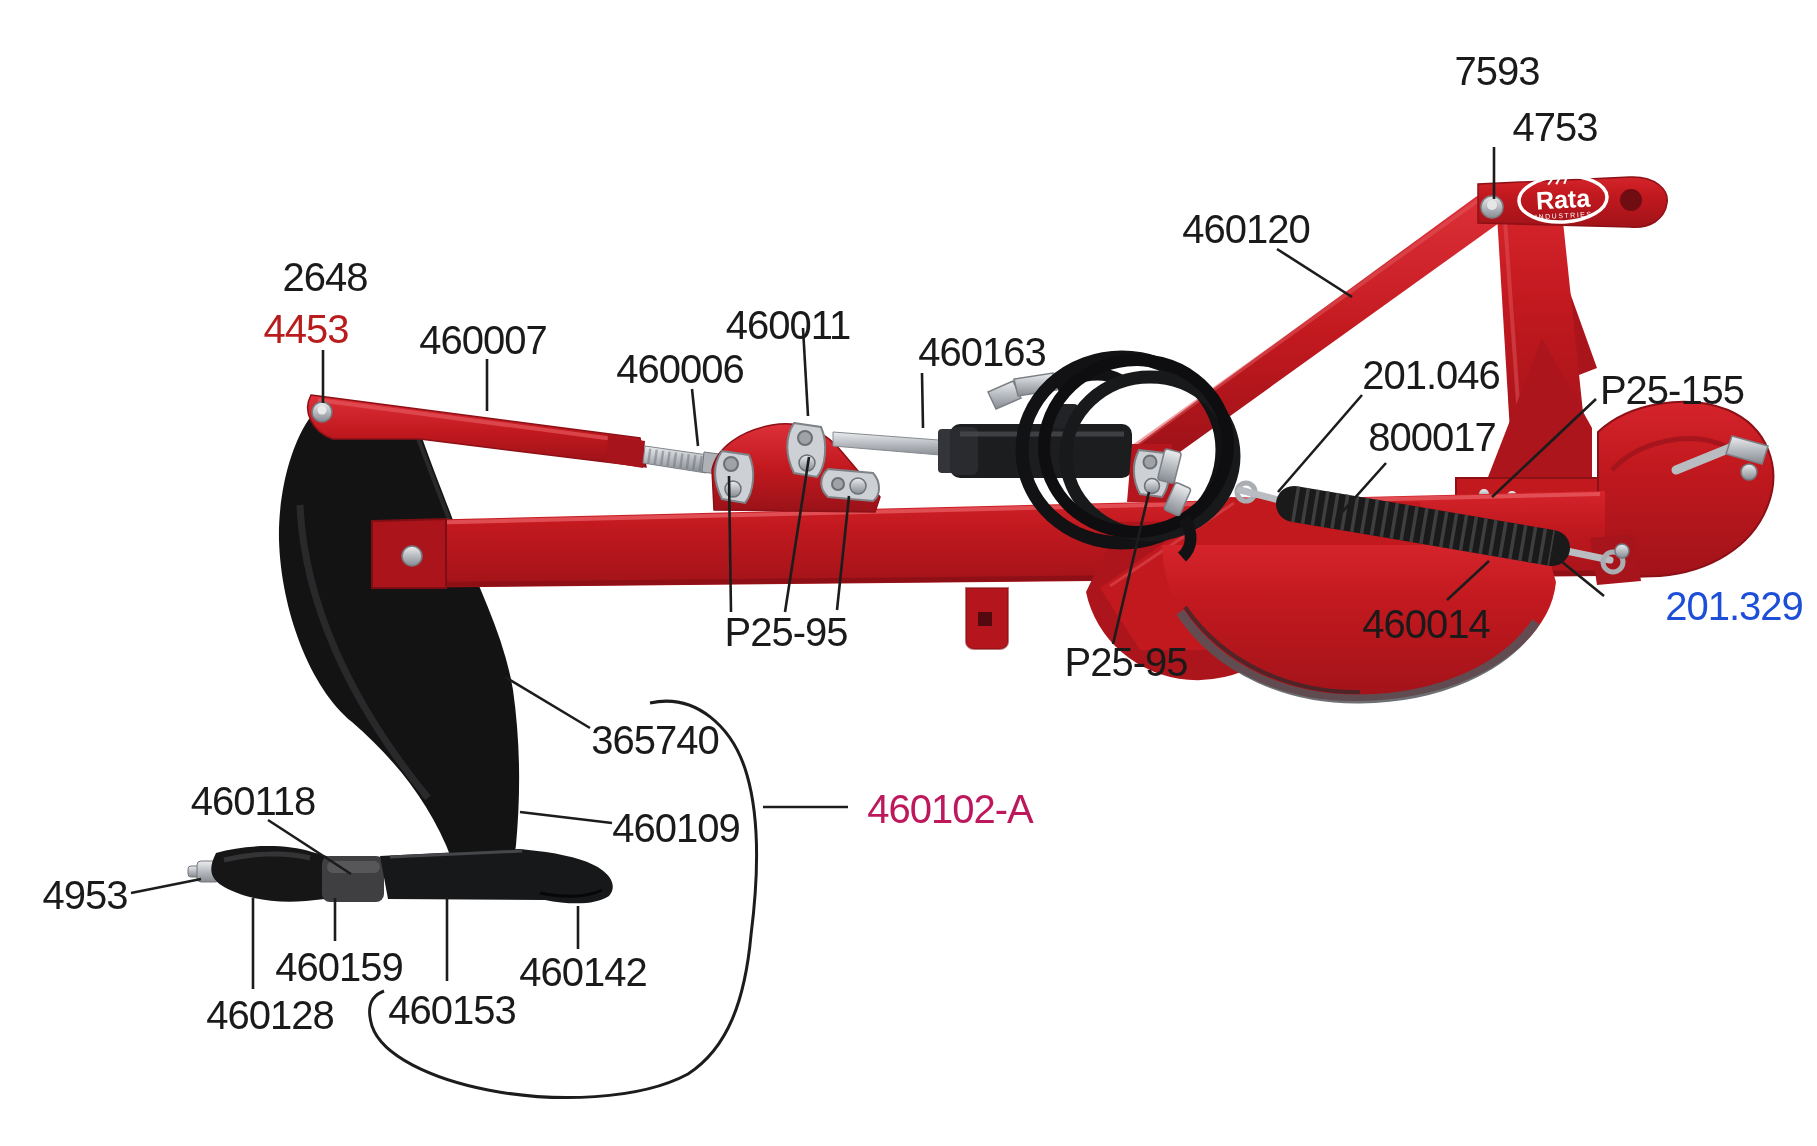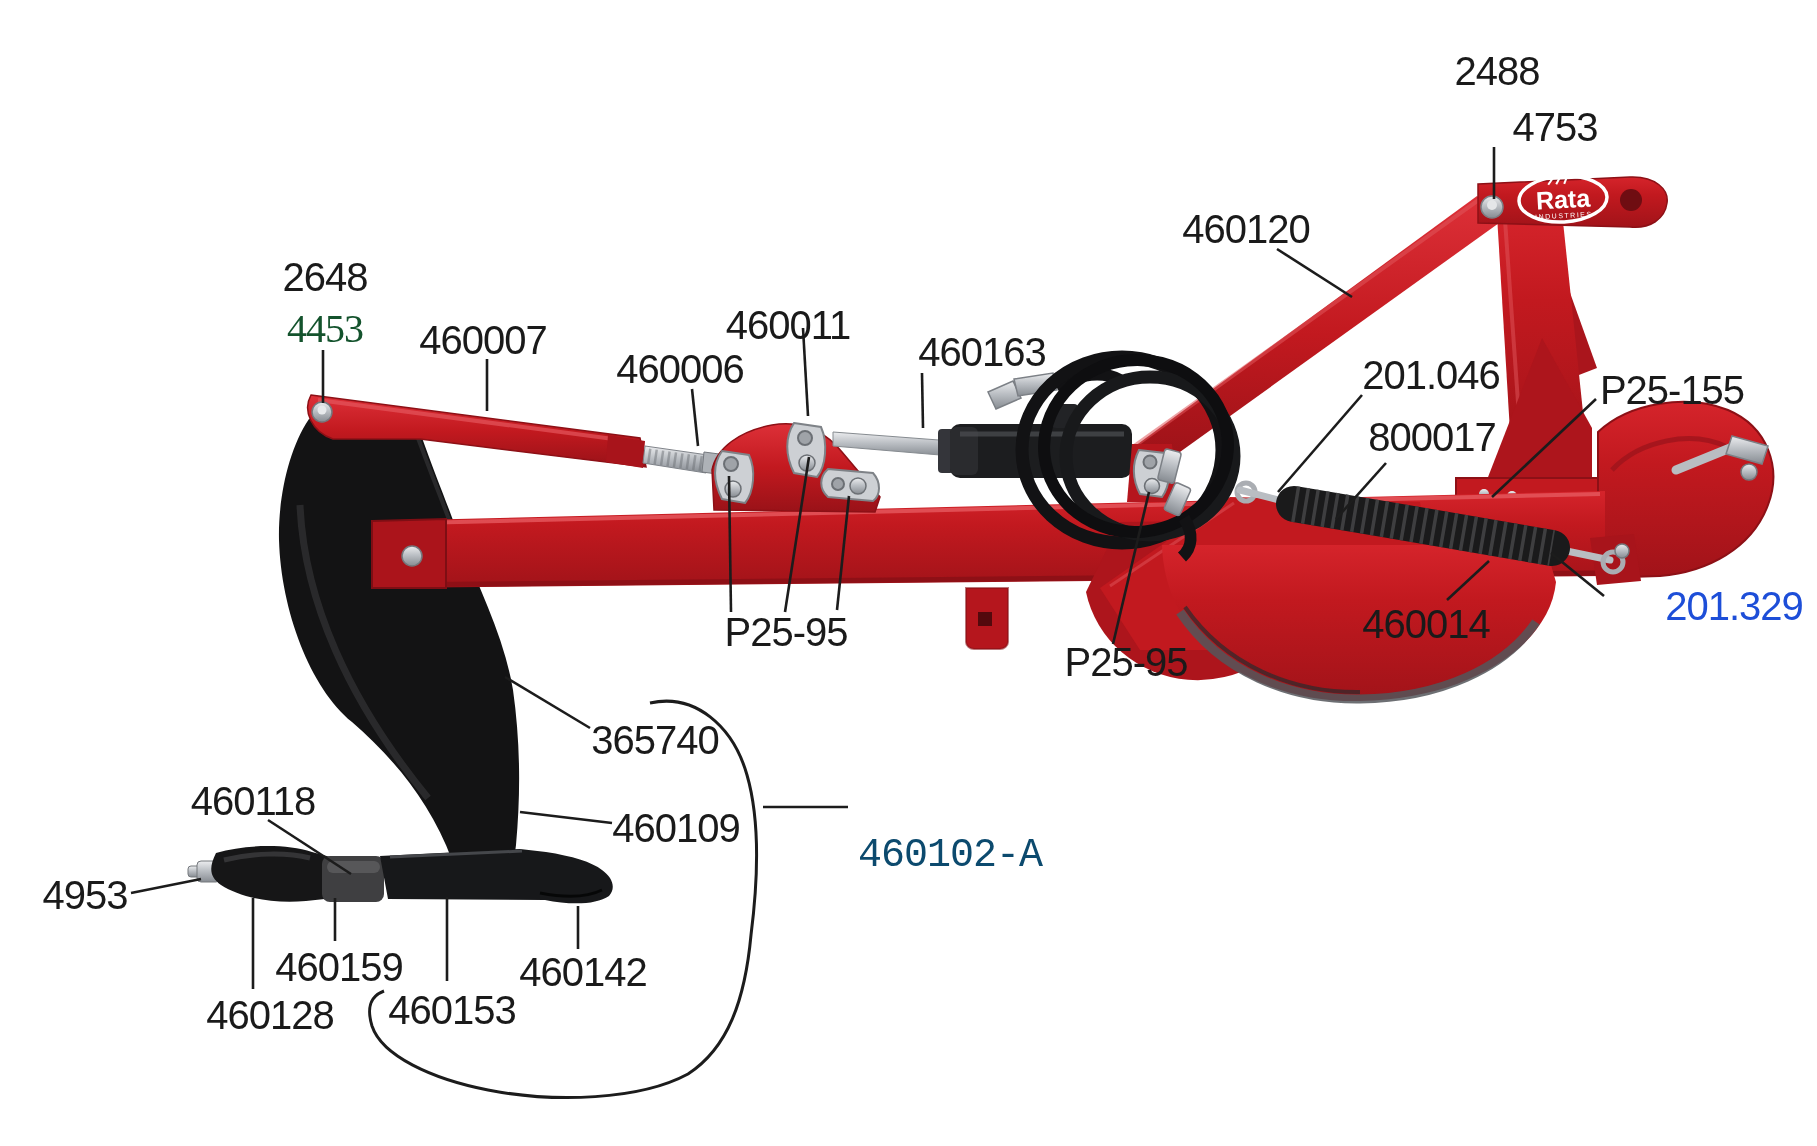--- a/index.html
+++ b/index.html
@@ -202,39 +202,39 @@
         <line x1="335" y1="898" x2="335" y2="941" stroke="#1c1c1c" stroke-width="2.6"></line>
         <line x1="578" y1="906" x2="578" y2="949" stroke="#1c1c1c" stroke-width="2.6"></line>
         <line x1="253" y1="898" x2="253" y2="989" stroke="#1c1c1c" stroke-width="2.6"></line>
         <line x1="447" y1="897" x2="447" y2="981" stroke="#1c1c1c" stroke-width="2.6"></line>
       </g>
   <path d="M 650,703 C 695,693 733,726 747,775 C 760,820 758,880 751,935 C 745,1000 728,1048 688,1074
            C 640,1100 555,1103 488,1090 C 432,1079 382,1056 372,1026 C 366,1006 371,996 384,991" fill="none" stroke="#1c1c1c" stroke-width="3"></path>
 </svg>
 
 <div id="callout-layer">
-      <div class="callout" style="left: 1497px; top: 71px; color: rgb(26, 26, 26);">2488</div>
+      <div class="callout" style="left: 1497px; top: 71px; color: rgb(26, 26, 26);">7593</div>
       <div class="callout" style="left: 1555px; top: 127px; color: rgb(26, 26, 26);">4753</div>
       <div class="callout" style="left: 1246px; top: 229px; color: rgb(26, 26, 26);">460120</div>
       <div class="callout" style="left: 325px; top: 277px; color: rgb(26, 26, 26);">2648</div>
-      <div class="callout" style="left: 325px; top: 329px; color: #14532d; font-family: Liberation Serif, serif;">4453</div>
+      <div class="callout" style="left: 306px; top: 329px; color: #b91c1c;">4453</div>
       <div class="callout" style="left: 483px; top: 340px; color: rgb(26, 26, 26);">460007</div>
       <div class="callout" style="left: 788px; top: 307px; color: rgb(26, 26, 26); margin-top: 18px;">460011</div>
       <div class="callout" style="left: 680px; top: 369px; color: rgb(26, 26, 26);">460006</div>
       <div class="callout" style="left: 982px; top: 352px; color: rgb(26, 26, 26);">460163</div>
       <div class="callout" style="left: 1431px; top: 375px; color: rgb(26, 26, 26);">201.046</div>
       <div class="callout" style="left: 1432px; top: 437px; color: rgb(26, 26, 26);">800017</div>
       <div class="callout" style="left: 1672px; top: 390px; color: rgb(26, 26, 26);">P25-155</div>
       <div class="callout" style="left: 786px; top: 632px; color: rgb(26, 26, 26);">P25-95</div>
       <div class="callout" style="left: 1126px; top: 662px; color: rgb(26, 26, 26);">P25-95</div>
       <div class="callout" style="left: 1734px; top: 606px; color: #1d4ed8;">201.329</div>
       <div class="callout" style="left: 1426px; top: 624px; color: rgb(26, 26, 26);">460014</div>
       <div class="callout" style="left: 655px; top: 740px; color: rgb(26, 26, 26);">365740</div>
       <div class="callout" style="left: 253px; top: 801px; color: rgb(26, 26, 26);">460118</div>
       <div class="callout" style="left: 676px; top: 828px; color: rgb(26, 26, 26);">460109</div>
-      <div class="callout" style="left: 950px; top: 856px; color: #0c4a6e; font-family: Liberation Mono, monospace;">460102-A</div>
+      <div class="callout" style="left: 950px; top: 809px; color: #be185d;">460102-A</div>
       <div class="callout" style="left: 85px; top: 895px; color: rgb(26, 26, 26);">4953</div>
       <div class="callout" style="left: 339px; top: 967px; color: rgb(26, 26, 26);">460159</div>
       <div class="callout" style="left: 583px; top: 972px; color: rgb(26, 26, 26);">460142</div>
       <div class="callout" style="left: 270px; top: 1015px; color: rgb(26, 26, 26);">460128</div>
       <div class="callout" style="left: 452px; top: 1010px; color: rgb(26, 26, 26);">460153</div>
     </div>
 </div>
 
 </body></html>

